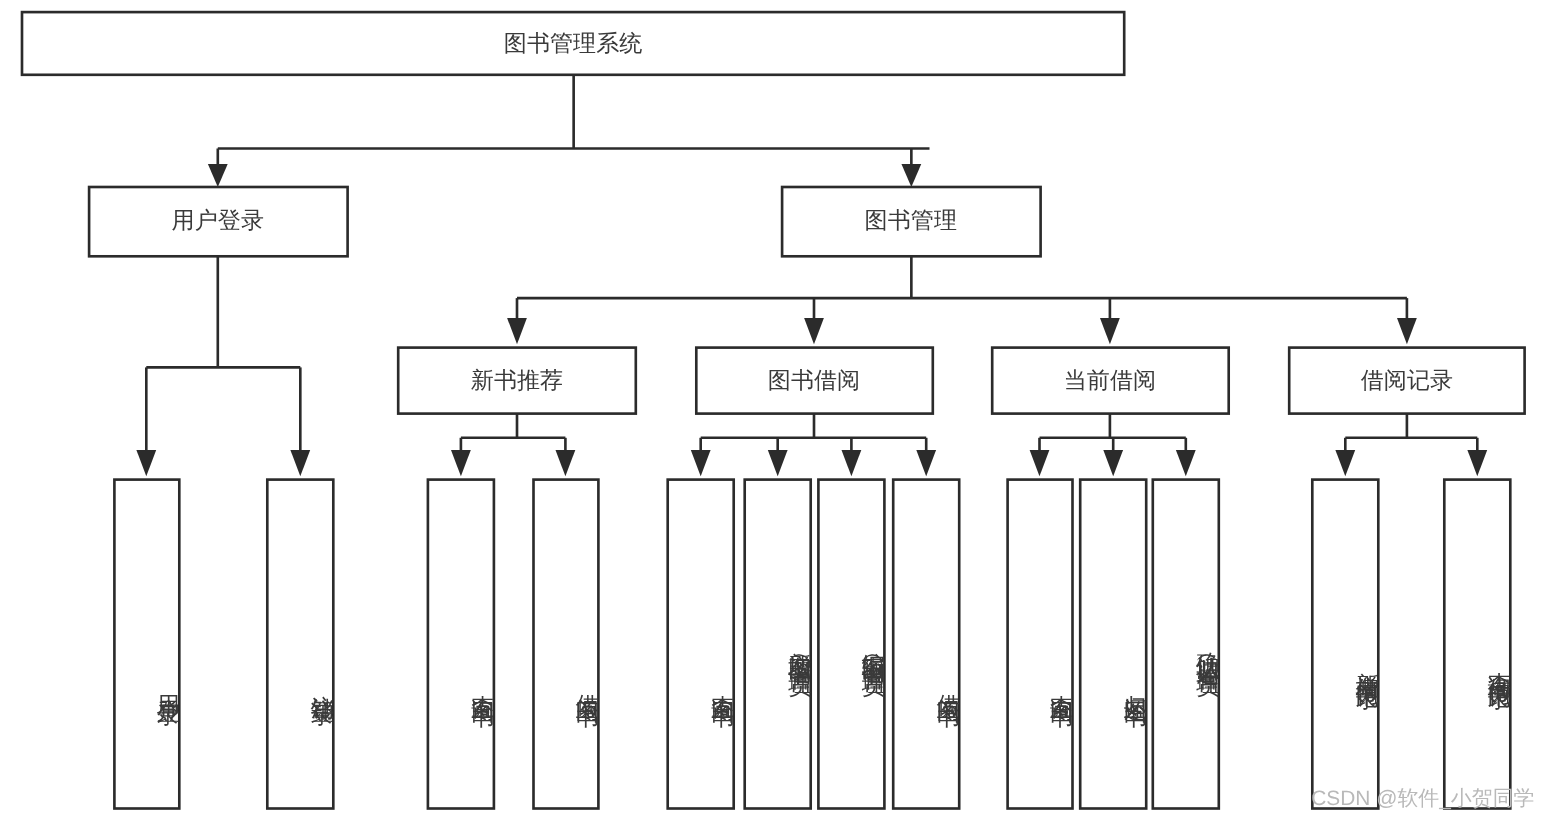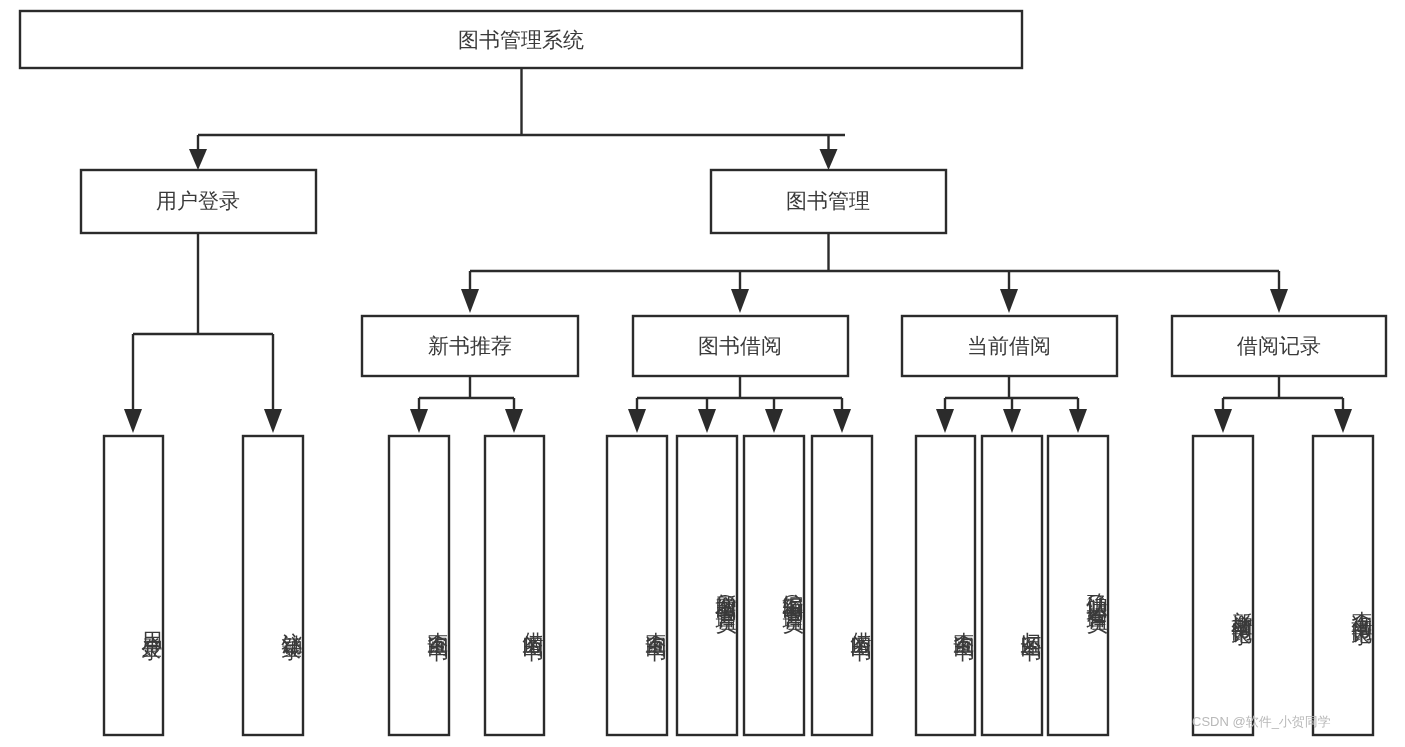--- a/index.html
+++ b/index.html
@@ -61,21 +61,21 @@
     white-space: nowrap;
     display: flex;
     align-items: flex-start;
     justify-content: center;
     pointer-events: none;
     user-select: none;
   }
   .watermark {
     position: absolute;
     font-family: "Liberation Sans", "DejaVu Sans", sans-serif;
-    font-size: 13px;
+    font-size: 19px;
     color: #b9b9b9;
     white-space: nowrap;
     user-select: none;
   }
 </style>
 </head>
 <body>
 
 <div id="diagram-root">
 

